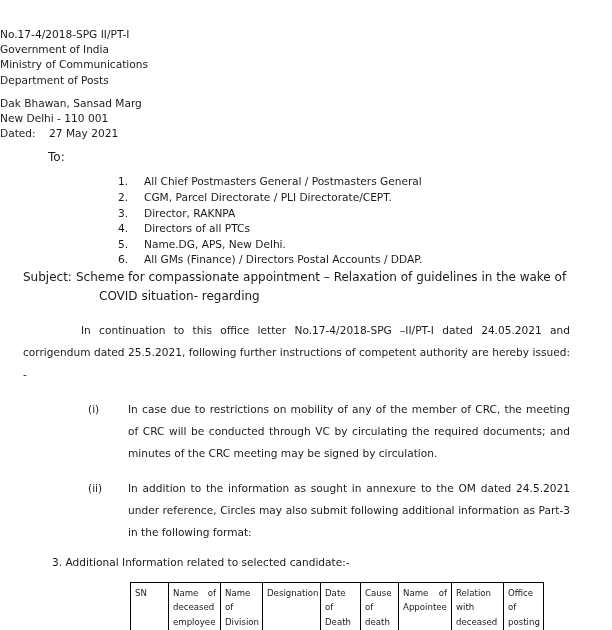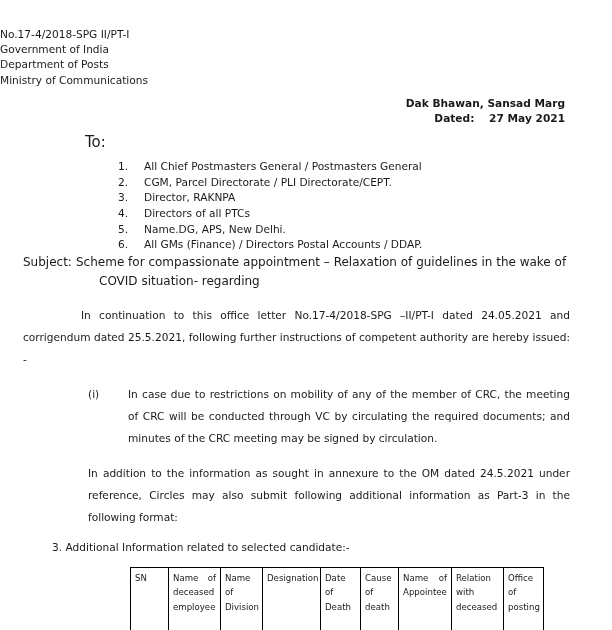--- a/index.html
+++ b/index.html
@@ -27,34 +27,33 @@
   .letterhead {
     text-align: left;
     margin-top: 27px;
     line-height: 15.2px;
     font-size: 10.6px;
   }
   .letterhead div { white-space: pre; }
 
   
   .addr-block {
-    text-align: right;
+    text-align: left;
     margin-top: 8px;
     padding-right: 47px;
     line-height: 15.2px;
     font-size: 10.6px;
-    font-weight: bold;
   }
   .addr-block div { white-space: pre; }
 
   
   .to-label {
     margin-top: 9px;
-    padding-left: 85px;
-    font-size: 15px;
+    padding-left: 48px;
+    font-size: 12px;
     line-height: 15px;
   }
 
   
   .addressees {
     margin: 9px 0 0 0;
     padding: 0;
     list-style: none;
   }
   .addressees li {
@@ -152,26 +151,27 @@
   table.fmt th { height: 58px; }
 </style>
 </head>
 <body>
 
 <div class="page">
 
   <div class="letterhead">
     <div>No.17-4/2018-SPG II/PT-I</div>
     <div>Government of India</div>
+    <div>Ministry of Communications</div>
     <div>Department of Posts</div>
-    <div>Ministry of Communications</div>
   </div>
 
   <div class="addr-block">
     <div>Dak Bhawan, Sansad Marg</div>
+    <div>New Delhi - 110 001</div>
     <div>Dated:    27 May 2021</div>
   </div>
 
   <div class="to-label">To:</div>
 
   <ul class="addressees">
     <li>
       <span class="num">1.</span>
       <span class="txt">All Chief Postmasters General / Postmasters General</span>
     </li>
@@ -206,20 +206,21 @@
   </div>
 
   <div class="para">In continuation  to this office letter No.17-4/2018-SPG –II/PT-I dated 24.05.2021 and corrigendum dated 25.5.2021, following further instructions of competent authority are hereby issued: -</div>
 
   <div class="clause">
     <span class="marker">(i)</span>
     <span class="body">In case due to restrictions on mobility of any of the member of CRC, the meeting of CRC will be conducted through VC by circulating the required documents; and minutes of the CRC meeting may  be signed by circulation.</span>
   </div>
 
   <div class="clause">
+    <span class="marker">(ii)</span>
     <span class="body">In addition to the information as sought in annexure to the OM dated 24.5.2021 under reference, Circles may also submit following additional information as Part-3 in the following format:</span>
   </div>
 
   <div class="sub-note">3. Additional Information related to selected candidate:-</div>
 
   <div class="tbl-wrap">
     <table class="fmt">
       <colgroup>
         <col style="width:38px">
         <col style="width:52px">

